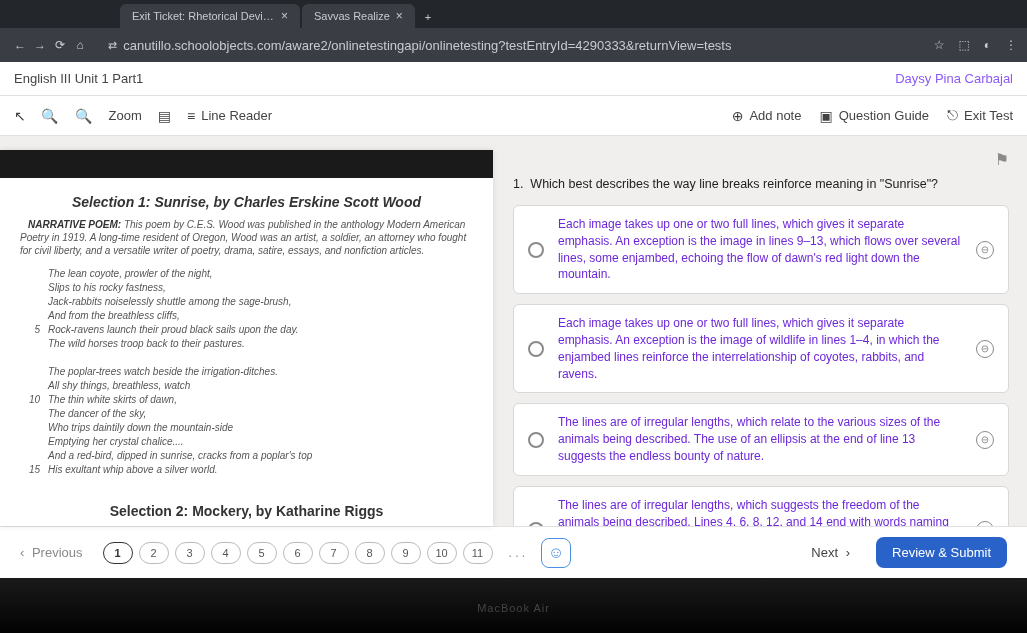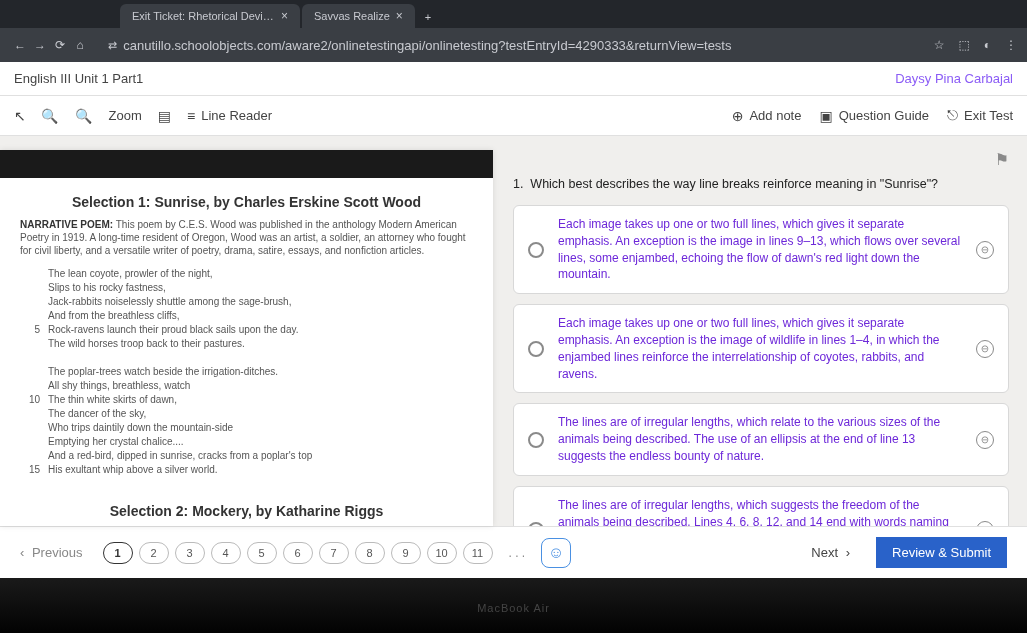--- a/index.html
+++ b/index.html
@@ -23,24 +23,24 @@
 
 .toolbar { background: #fff; height: 40px; display: flex; align-items: center; padding: 0 14px; border-bottom: 1px solid #e0e0e0; gap: 16px; font-size: 13px; color: #444; }
 .toolbar .tool { display: flex; align-items: center; gap: 6px; cursor: pointer; }
 .toolbar .tool .glyph { font-size: 14px; }
 .toolbar .right { margin-left: auto; display: flex; align-items: center; gap: 18px; }
 .toolbar .right .tool { gap: 6px; }
 
 .content { display: flex; background: #f0efed; height: 390px; position: relative; }
 .passage-pane { width: 48%; background: #fff; margin: 14px 6px 0 0; box-shadow: 0 0 6px rgba(0,0,0,0.1); overflow: hidden; position: relative; }
 .dark-strip { background: #1a1a1a; height: 28px; }
-.passage-body { padding: 16px 20px 10px 20px; color: #333; }
+.passage-body { padding: 16px 20px 10px 20px; color: #333; font-style: italic; }
 .passage-body .sel-title { text-align: center; font-weight: bold; font-size: 14px; margin-bottom: 8px; }
 .passage-body .intro { font-size: 10px; color: #555; margin-bottom: 10px; line-height: 1.3; }
-.passage-body .intro strong { color: #333; }
+.passage-body .intro strong { color: #333; margin-left: 8px; }
 .poem { font-size: 10px; color: #555; line-height: 1.4; }
 .poem-row { display: flex; }
 .poem-row .ln { width: 20px; flex-shrink: 0; text-align: right; margin-right: 8px; color: #555; }
 .sel2 { padding: 16px 20px 6px 20px; }
 .sel2 .sel-title { text-align: center; font-weight: bold; font-size: 14px; margin-bottom: 6px; }
 
 .question-pane { flex: 1; padding: 14px 18px 0 14px; position: relative; overflow: hidden; }
 .flag-row { text-align: right; margin-bottom: 8px; }
 .flag-row .flag { font-size: 16px; color: #8a8a8a; cursor: pointer; }
 .q-stem { font-size: 12.5px; color: #222; margin-bottom: 14px; }
@@ -50,21 +50,21 @@
 .choice .elim { width: 18px; height: 18px; border: 1.5px solid #8a8a8a; border-radius: 50%; display: flex; align-items: center; justify-content: center; font-size: 10px; color: #8a8a8a; cursor: pointer; flex-shrink: 0; }
 
 .nav-bar { background: #fff; border-top: 1px solid #e0e0e0; height: 52px; display: flex; align-items: center; padding: 0 20px; gap: 10px; }
 .nav-bar .prev { color: #888; font-size: 13px; cursor: pointer; display: flex; align-items: center; gap: 4px; }
 .nav-bar .qnums { display: flex; gap: 6px; margin-left: 10px; align-items: center; }
 .nav-bar .qn { width: 30px; height: 22px; border: 1.5px solid #bbb; border-radius: 11px; display: flex; align-items: center; justify-content: center; font-size: 11px; color: #555; cursor: pointer; }
 .nav-bar .qn.current { border-color: #333; color: #333; font-weight: bold; }
 .nav-bar .dots { margin: 0 6px; color: #888; }
 .nav-bar .smiley { width: 30px; height: 30px; border: 1.5px solid #4a90e2; border-radius: 8px; display: flex; align-items: center; justify-content: center; color: #4a90e2; font-size: 16px; cursor: pointer; }
 .nav-bar .next { color: #444; font-size: 13px; cursor: pointer; margin-left: auto; display: flex; align-items: center; gap: 4px; }
-.nav-bar .submit { background: #2962c9; color: #fff; padding: 8px 16px; border-radius: 0; font-size: 13px; cursor: pointer; margin-left: 16px; }
+.nav-bar .submit { background: #2962c9; color: #fff; padding: 8px 16px; border-radius: 8px; font-size: 13px; cursor: pointer; margin-left: 16px; }
 
 .laptop-bottom { background: linear-gradient(#1a1a1a, #000); height: 60px; display: flex; align-items: center; justify-content: center; color: #444; font-size: 11px; letter-spacing: 1px; }
 </style>
 </head>
 <body>
 
 <div class="tab-strip">
   <div class="tab">
     <span class="tab-title">Exit Ticket: Rhetorical Devic…</span>
     <span class="tab-close">×</span>

